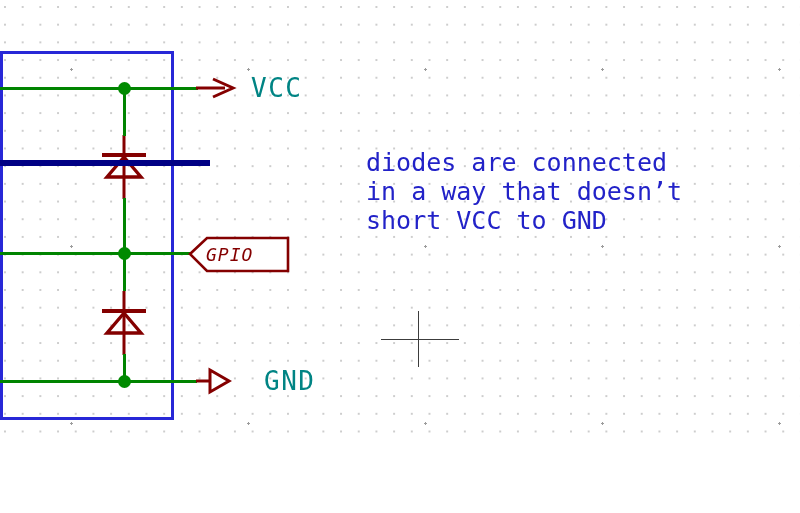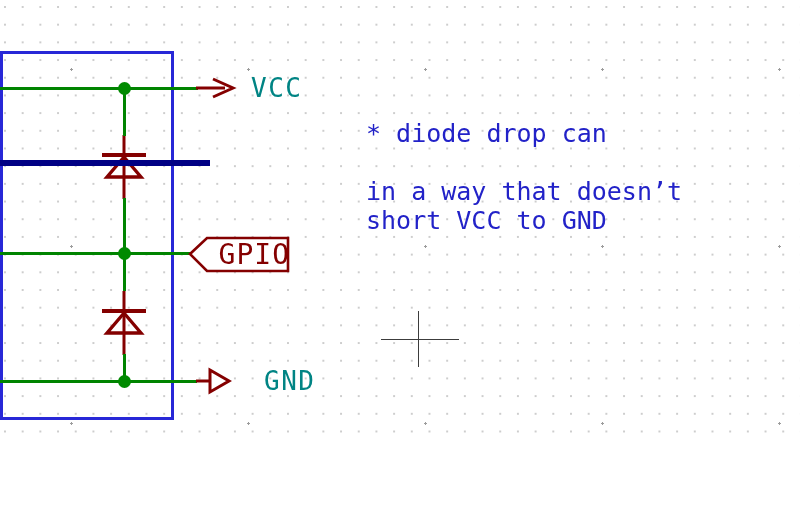--- a/index.html
+++ b/index.html
@@ -26,21 +26,21 @@
   .wire-v{width:3px;background:var(--wire);z-index:4;}
   .junction{width:13px;height:13px;border-radius:50%;background:var(--junction);z-index:6;}
   
   #bus{left:0;top:160px;width:210px;height:6px;background:var(--bus);z-index:5;}
   
   svg{display:block;overflow:visible;}
   .sym-stroke{stroke:var(--symbol);fill:none;}
   .sym-fill-white{stroke:var(--symbol);fill:#ffffff;}
   .diode{z-index:3;}
   .power-label{font-size:26px;line-height:28px;color:var(--power-label-text);letter-spacing:1.5px;z-index:7;white-space:pre;}
-  .hier-label-text{font-size:28px;line-height:30px;color:var(--symbol);letter-spacing:1px;text-align:right;z-index:8;white-space:pre;}
+  .hier-label-text{font-size:18px;line-height:30px;color:var(--symbol);letter-spacing:1px;text-align:left;z-index:8;white-space:pre;font-style:italic;}
   
   #notes{left:366px;top:90px;z-index:7;color:var(--notes-text);font-size:25px;}
   .note-line{height:29px;line-height:29px;white-space:pre;}
   
   .crosshair-line{background:var(--crosshair);z-index:9;}
 </style>
 </head>
 <body>
 
 <div id="canvas">
@@ -86,22 +86,22 @@
   <div class="abs hier-label-text" style="left:206px;top:240px;width:84px;">GPIO</div>
 
   <svg class="abs" style="left:196px;top:367px;z-index:6;" width="36" height="28" viewBox="0 0 36 28">
     <line class="sym-stroke" x1="0" y1="14" x2="15" y2="14" stroke-width="3"></line>
     <polygon class="sym-fill-white" points="14,3 33,14 14,25" stroke-width="3"></polygon>
   </svg>
   <div class="abs power-label" style="left:264px;top:367px;">GND</div>
 
   <div id="notes" class="abs">
     <div class="note-line"></div>
-    <div class="note-line">* diode drop can</div>
     <div class="note-line"></div>
+    <div class="note-line">diodes are connected</div>
     <div class="note-line">in a way that doesn’t</div>
     <div class="note-line">short VCC to GND</div>
   </div>
 
   <div class="abs crosshair-line" style="left:381px;top:339px;width:78px;height:1px;"></div>
   <div class="abs crosshair-line" style="left:418px;top:311px;width:1px;height:56px;"></div>
 
 </div>
 
 </body></html>

